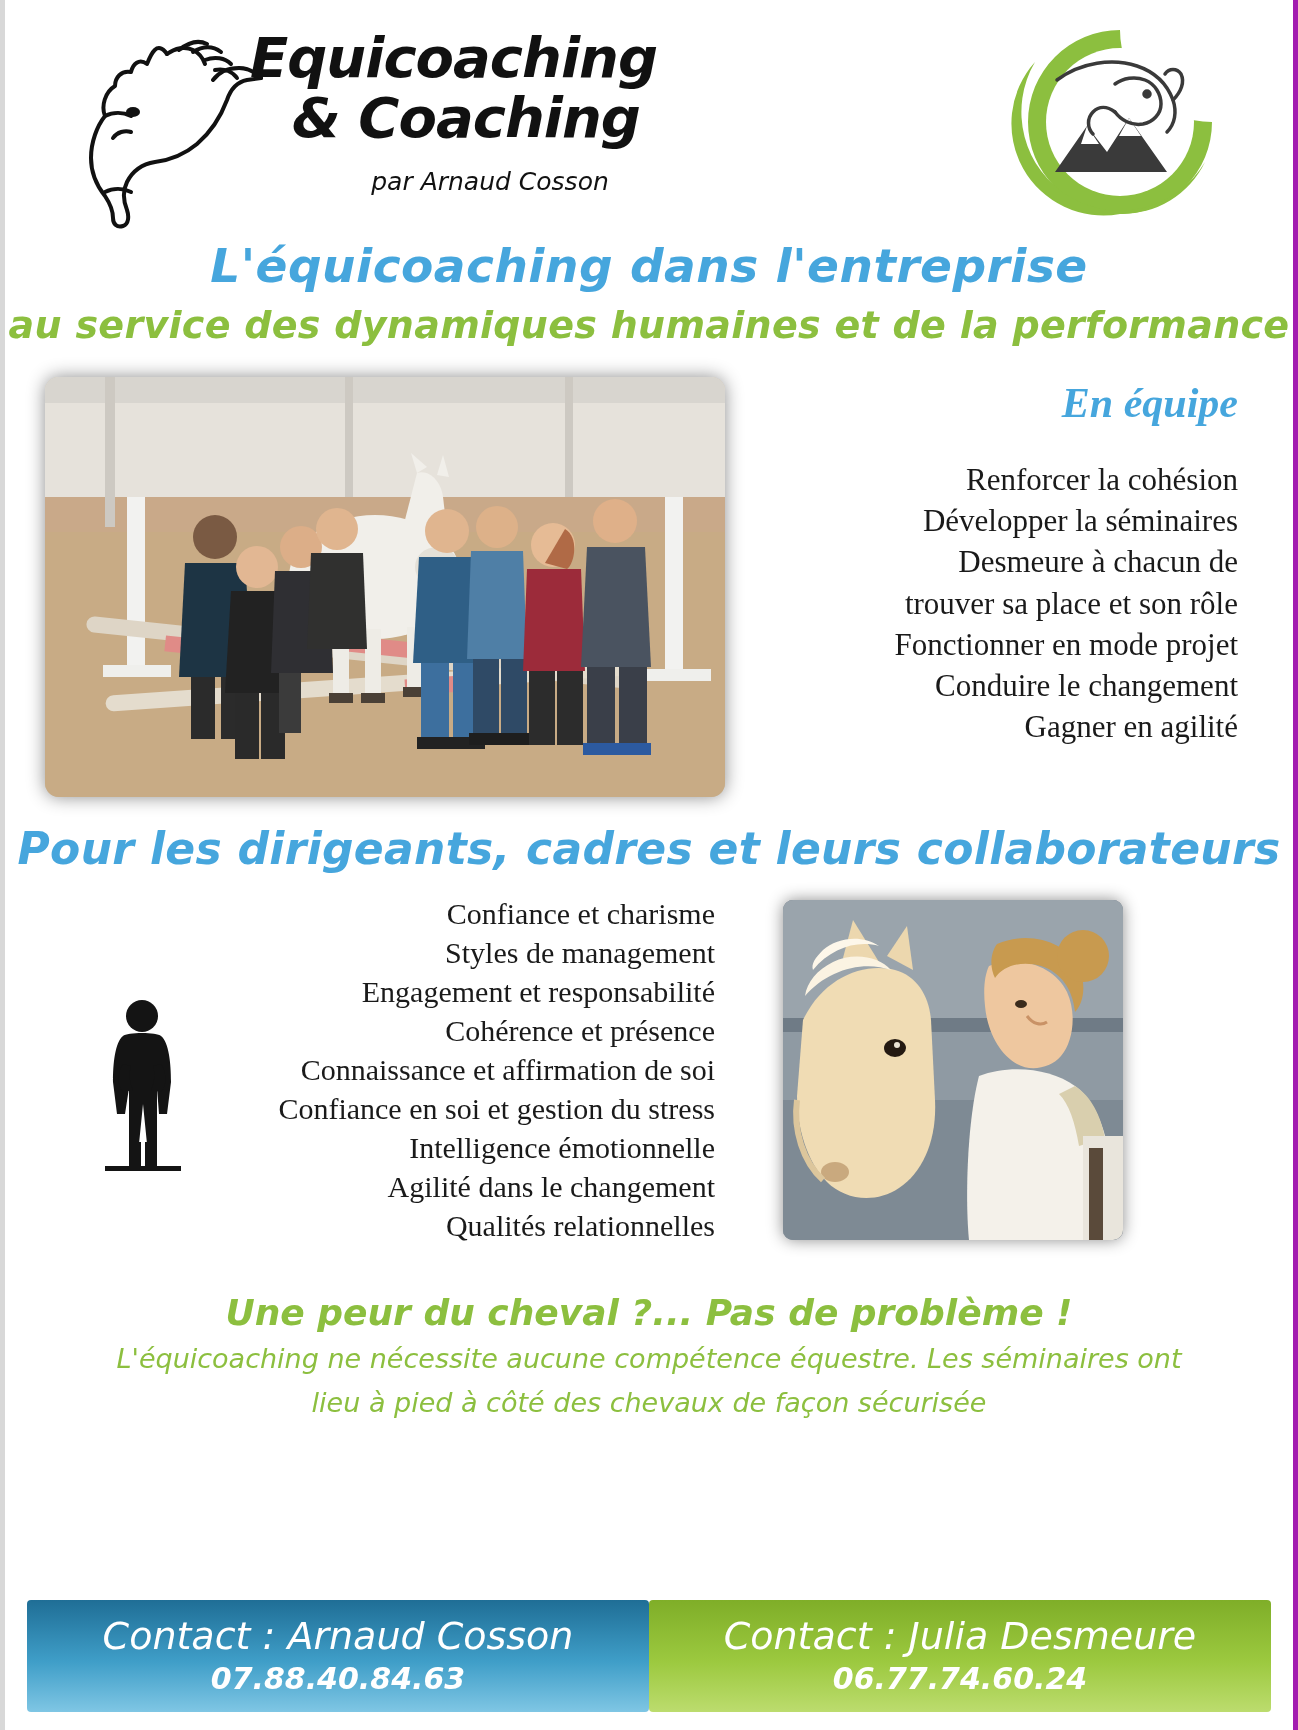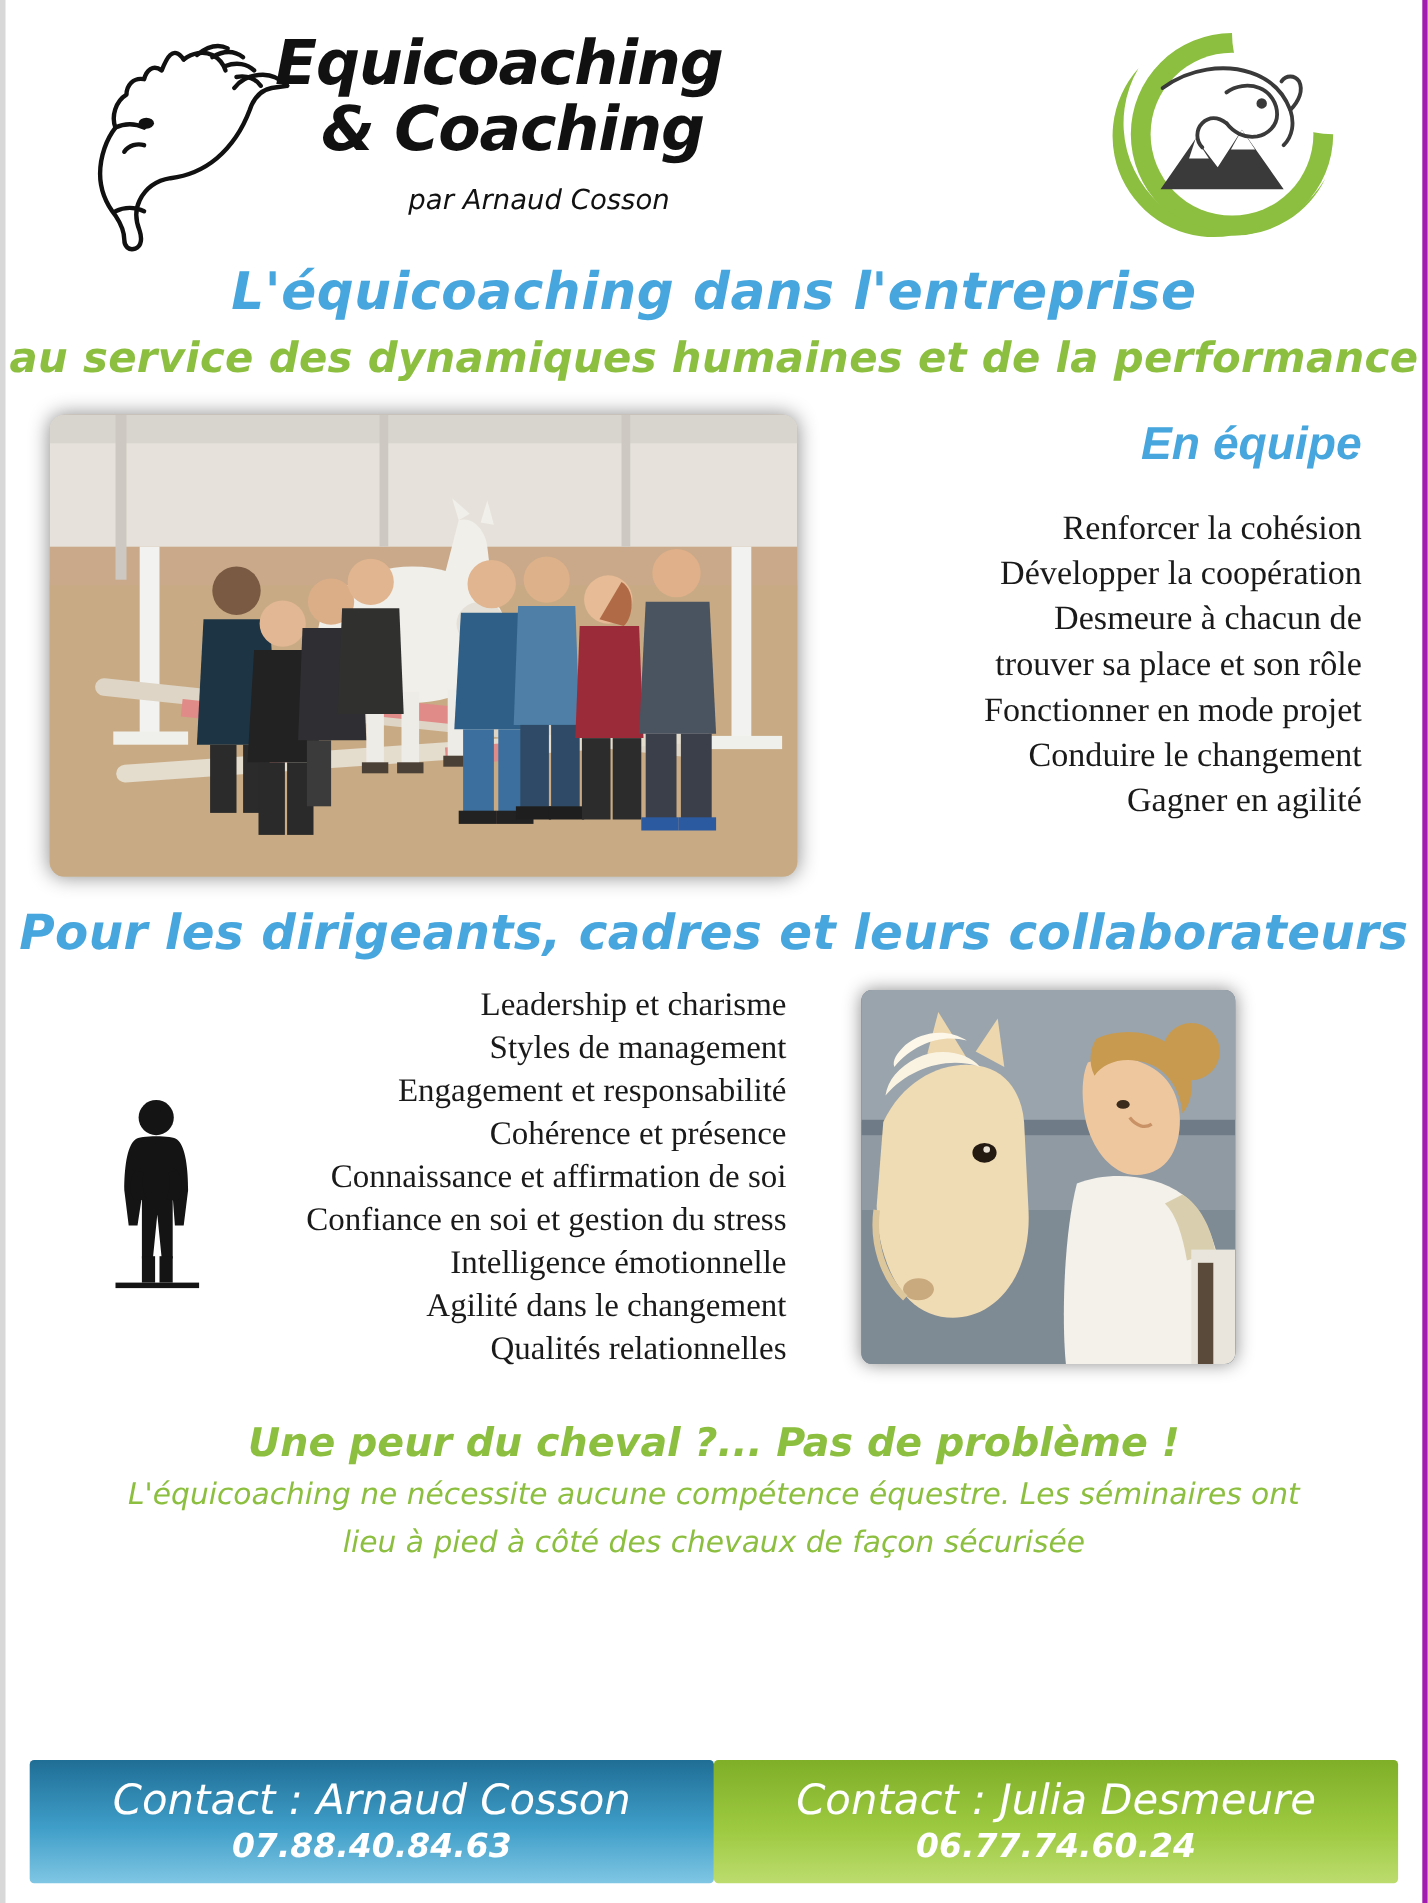--- a/index.html
+++ b/index.html
@@ -111,21 +111,21 @@
   }
   .team-scene { position:absolute; inset:0; }
   .sec1-right {
     position: absolute;
     right: 55px;
     top: 10px;
     width: 470px;
     text-align: right;
   }
   .h-team {
-    font-family: Liberation Sans, sans-serif;
+    font-family: Liberation Serif, serif;
     font-style: italic;
     font-weight: bold;
     font-size: 42px;
     color: #46a6dd;
     margin-bottom: 32px;
   }
   .list-plain {
     list-style: none;
     margin: 0;
     padding: 0;
@@ -390,21 +390,21 @@
           <rect x="538" y="366" width="34" height="12" fill="#2c5aa0"></rect>
           <rect x="572" y="366" width="34" height="12" fill="#2c5aa0"></rect>
         </g>
       </svg>
     </div>
 
     <div class="sec1-right">
       <div class="h-team">En équipe</div>
       <ul class="list-plain">
         <li>Renforcer la cohésion</li>
-        <li>Développer la coopération</li>
+        <li>Développer la séminaires</li>
         <li>Desmeure à chacun de</li>
         <li>trouver sa place et son rôle</li>
         <li>Fonctionner en mode projet</li>
         <li>Conduire le changement</li>
         <li>Gagner en agilité</li>
       </ul>
     </div>
   </div>
 
   <div class="title-dir">Pour les dirigeants, cadres et leurs collaborateurs</div>
@@ -422,21 +422,21 @@
           <path d="M74 70 C80 78 80 92 74 98 L64 96 C68 88 68 78 66 72 Z"></path>
           <rect x="42" y="148" width="12" height="24"></rect>
           <rect x="58" y="148" width="12" height="24"></rect>
         </g>
         <rect x="18" y="172" width="76" height="5" fill="#141414"></rect>
       </svg>
     </div>
 
     <div class="sec2-list">
       <ul class="list-plain">
-        <li>Leadership et charisme</li>
+        <li>Confiance et charisme</li>
         <li>Styles de management</li>
         <li>Engagement et responsabilité</li>
         <li>Cohérence et présence</li>
         <li>Connaissance et affirmation de soi</li>
         <li>Confiance en soi et gestion du stress</li>
         <li>Intelligence émotionnelle</li>
         <li>Agilité dans le changement</li>
         <li>Qualités relationnelles</li>
       </ul>
     </div>

